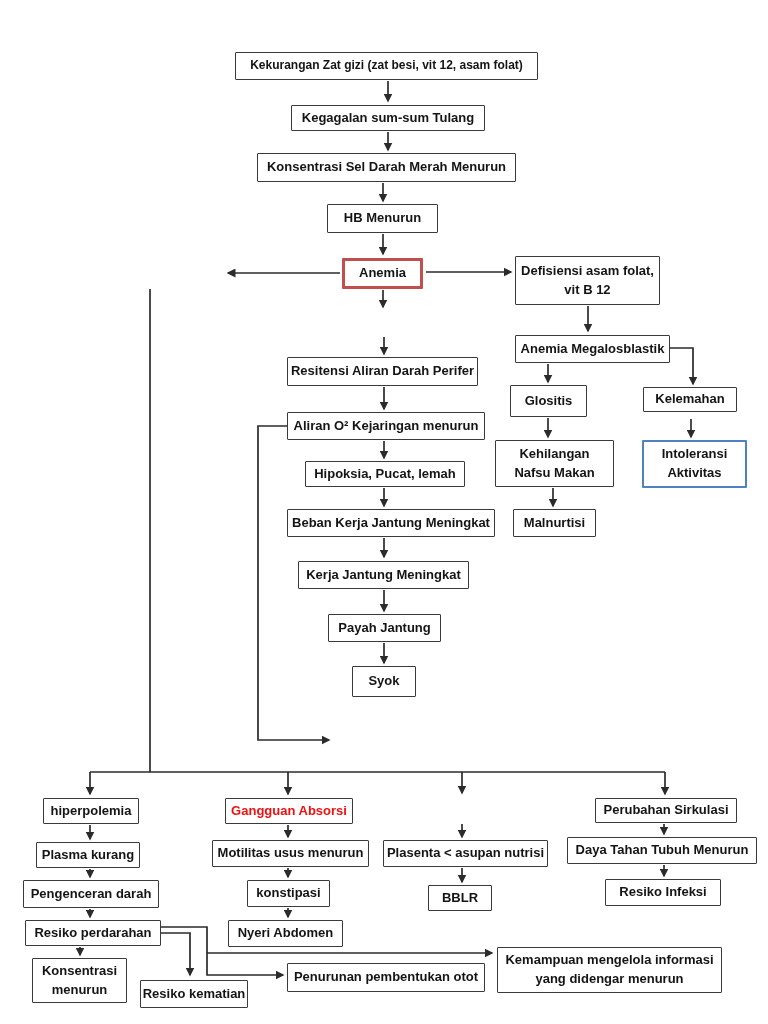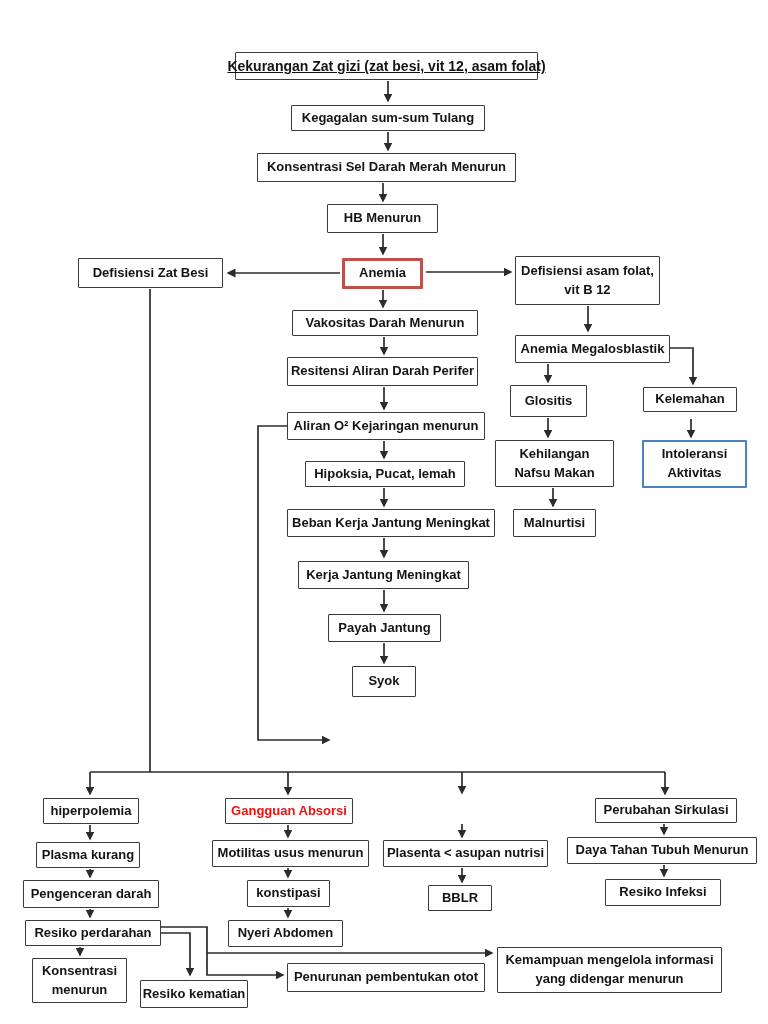--- a/index.html
+++ b/index.html
@@ -24,21 +24,21 @@
     display:flex;
     align-items:center;
     justify-content:center;
     text-align:center;
     white-space:pre-line;
     padding:1px 2px;
     z-index:2;
     border-radius:1px;
   }
   .nw{white-space:nowrap;}
-  .fs11{font-size:14px;text-decoration:underline;}
+  .fs11{font-size:12px;}
   .red-border{border:3px solid #c0504d;}
   .blue-border{border:2.6px solid #4f81bd;}
   .red-text{color:#ee1111;}
 </style>
 </head>
 <body>
 
 <div class="page">
 
   <svg class="connectors" width="768" height="1024" viewBox="0 0 768 1024">
@@ -103,25 +103,23 @@
       <polyline points="161,933 190,933 190,975" marker-end="url(#ah)"></polyline>
     </g>
   </svg>
 
   <div class="node nw fs11" style="left:235px;top:52px;width:303px;height:28px">Kekurangan Zat gizi (zat besi, vit 12, asam folat)</div>
   <div class="node nw" style="left:291px;top:105px;width:194px;height:26px">Kegagalan sum-sum Tulang</div>
   <div class="node nw" style="left:257px;top:153px;width:259px;height:29px">Konsentrasi Sel Darah Merah Menurun</div>
   <div class="node nw" style="left:327px;top:204px;width:111px;height:29px">HB Menurun</div>
 
   <div class="node nw red-border" style="left:342px;top:258px;width:81px;height:31px">Anemia</div>
-  <div class="node nw" style="left:78px;top:258px;width:145px;height:30px">Defisiensi Zat Besi</div>
   <div class="node" style="left:515px;top:256px;width:145px;height:49px">Defisiensi asam folat,
 vit B 12</div>
 
-  <div class="node nw" style="left:292px;top:310px;width:186px;height:26px">Vakositas Darah Menurun</div>
   <div class="node nw" style="left:287px;top:357px;width:191px;height:29px">Resitensi Aliran Darah Perifer</div>
   <div class="node nw" style="left:287px;top:412px;width:198px;height:28px">Aliran O² Kejaringan menurun</div>
   <div class="node nw" style="left:305px;top:461px;width:160px;height:26px">Hipoksia, Pucat, lemah</div>
   <div class="node nw" style="left:287px;top:509px;width:208px;height:28px">Beban Kerja Jantung Meningkat</div>
   <div class="node nw" style="left:298px;top:561px;width:171px;height:28px">Kerja Jantung Meningkat</div>
   <div class="node nw" style="left:328px;top:614px;width:113px;height:28px">Payah Jantung</div>
   <div class="node nw" style="left:352px;top:666px;width:64px;height:31px">Syok</div>
 
   <div class="node nw" style="left:515px;top:335px;width:155px;height:28px">Anemia Megalosblastik</div>
   <div class="node nw" style="left:510px;top:385px;width:77px;height:32px">Glositis</div>

